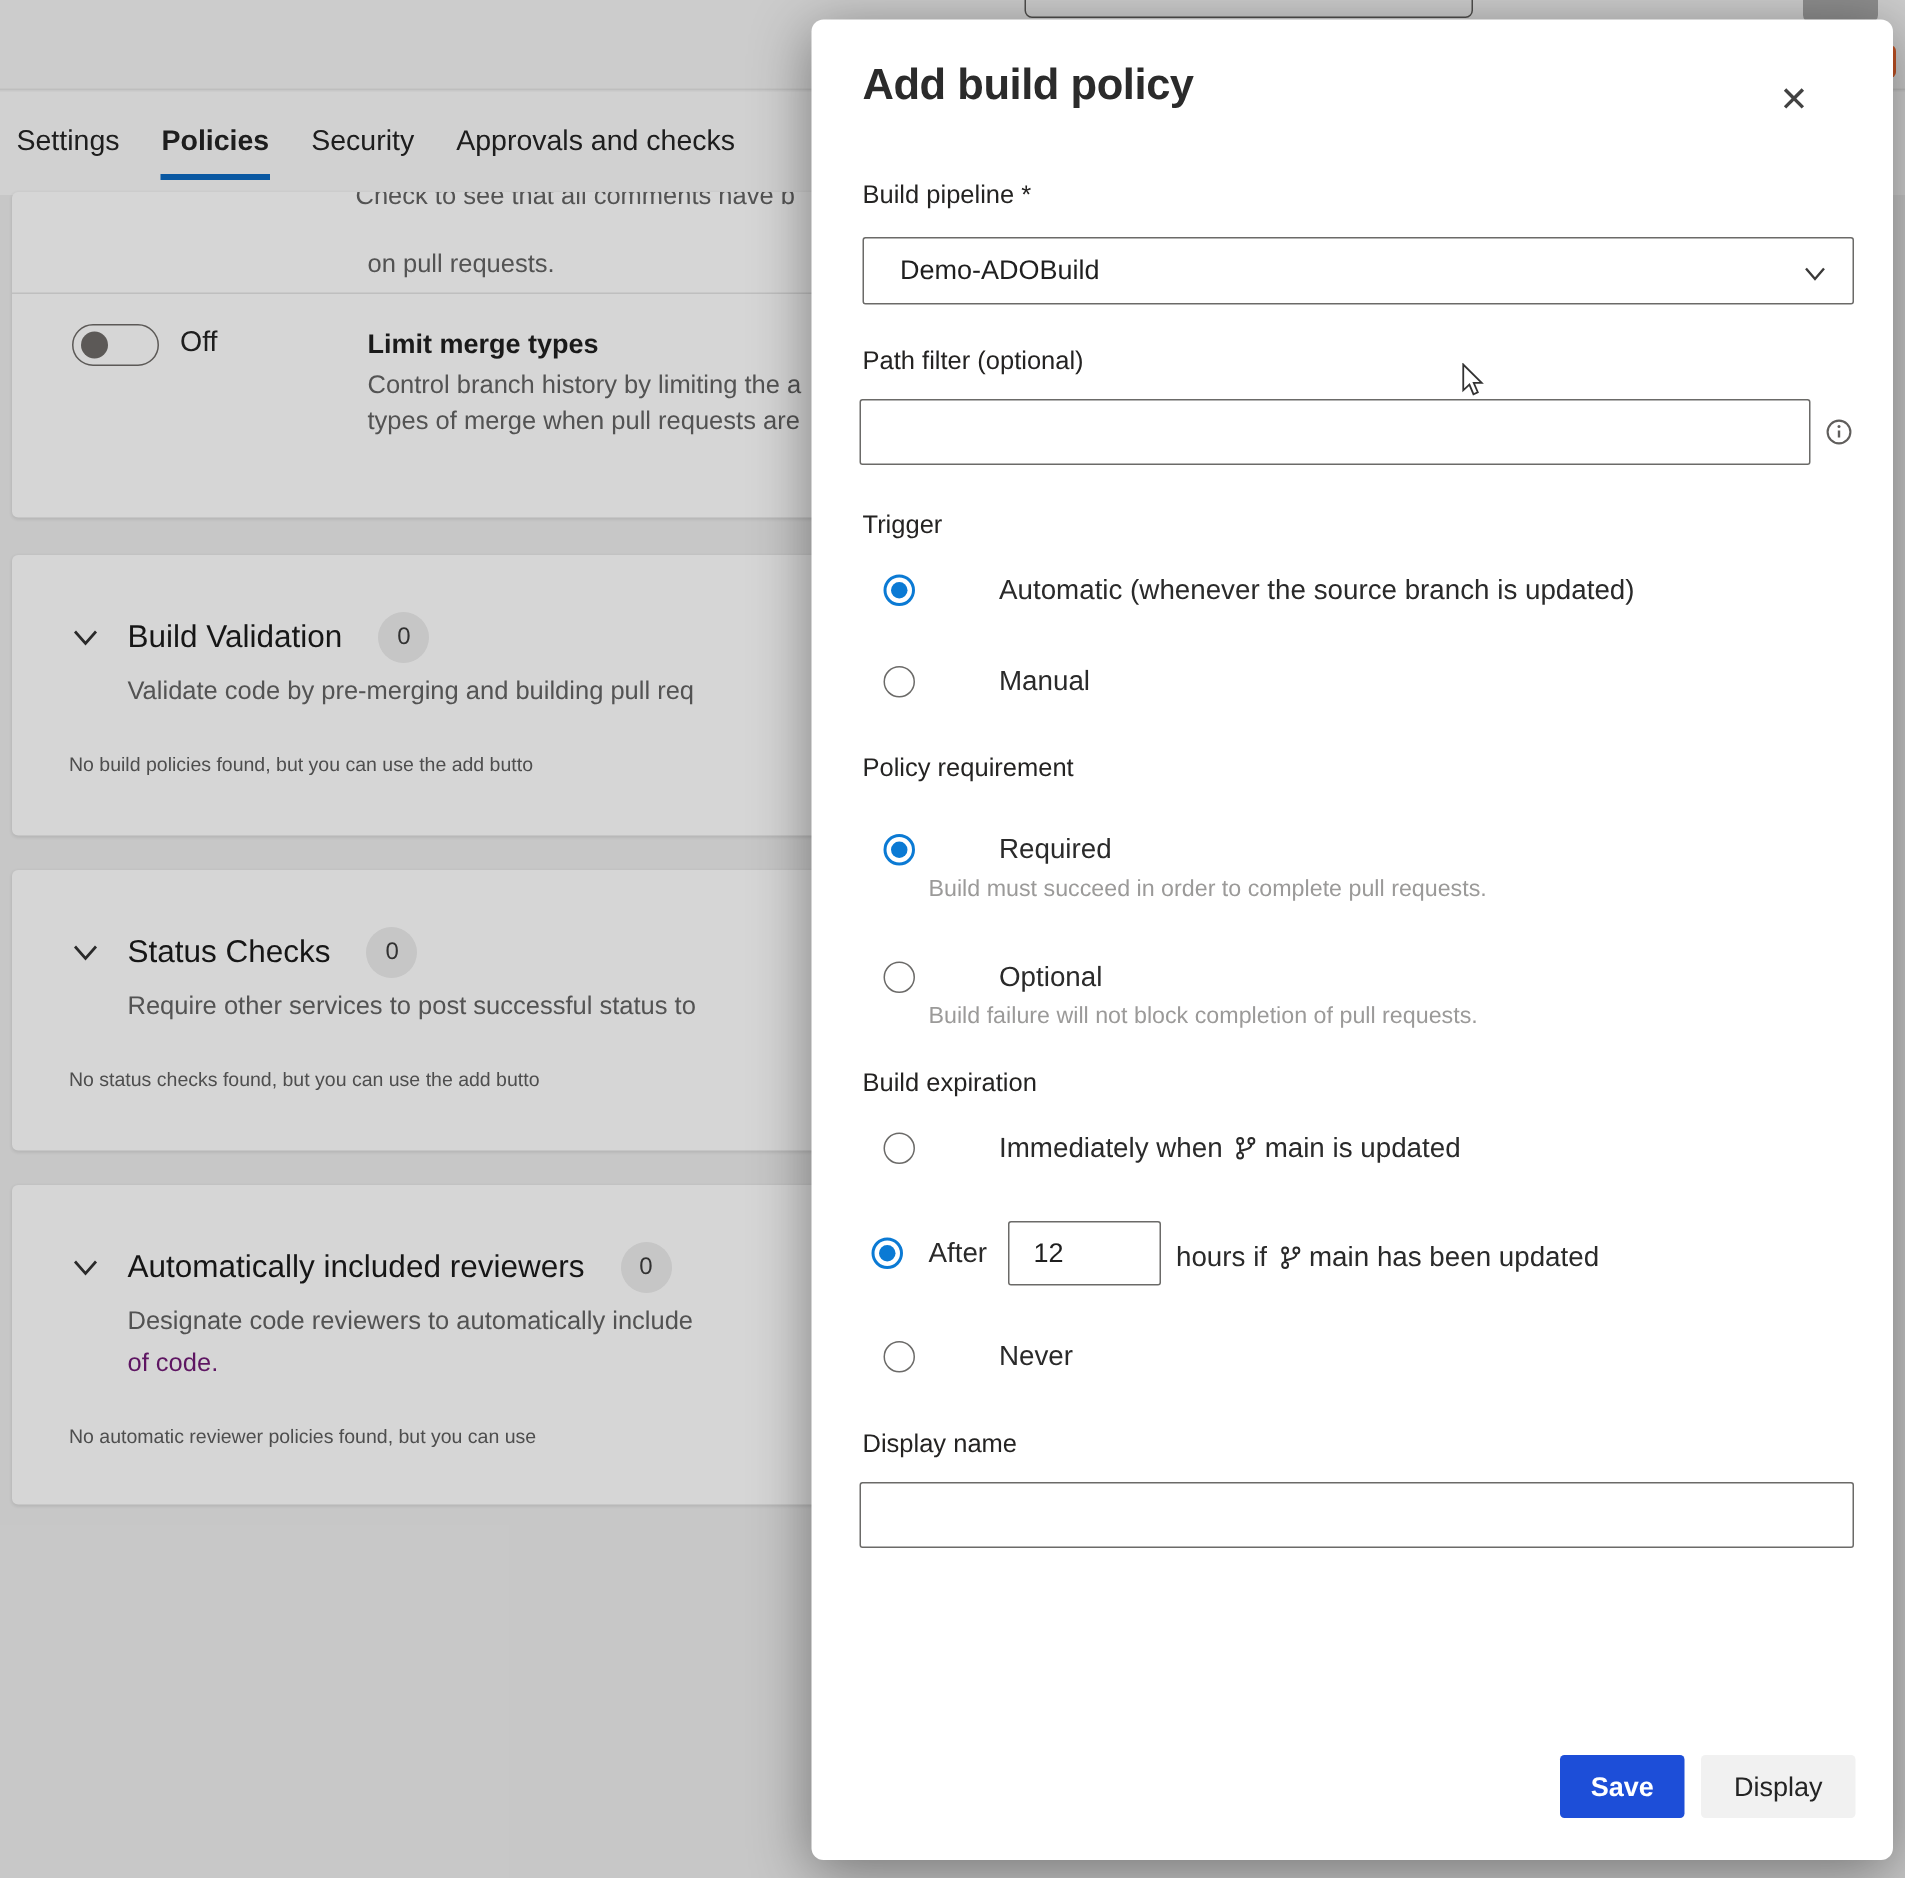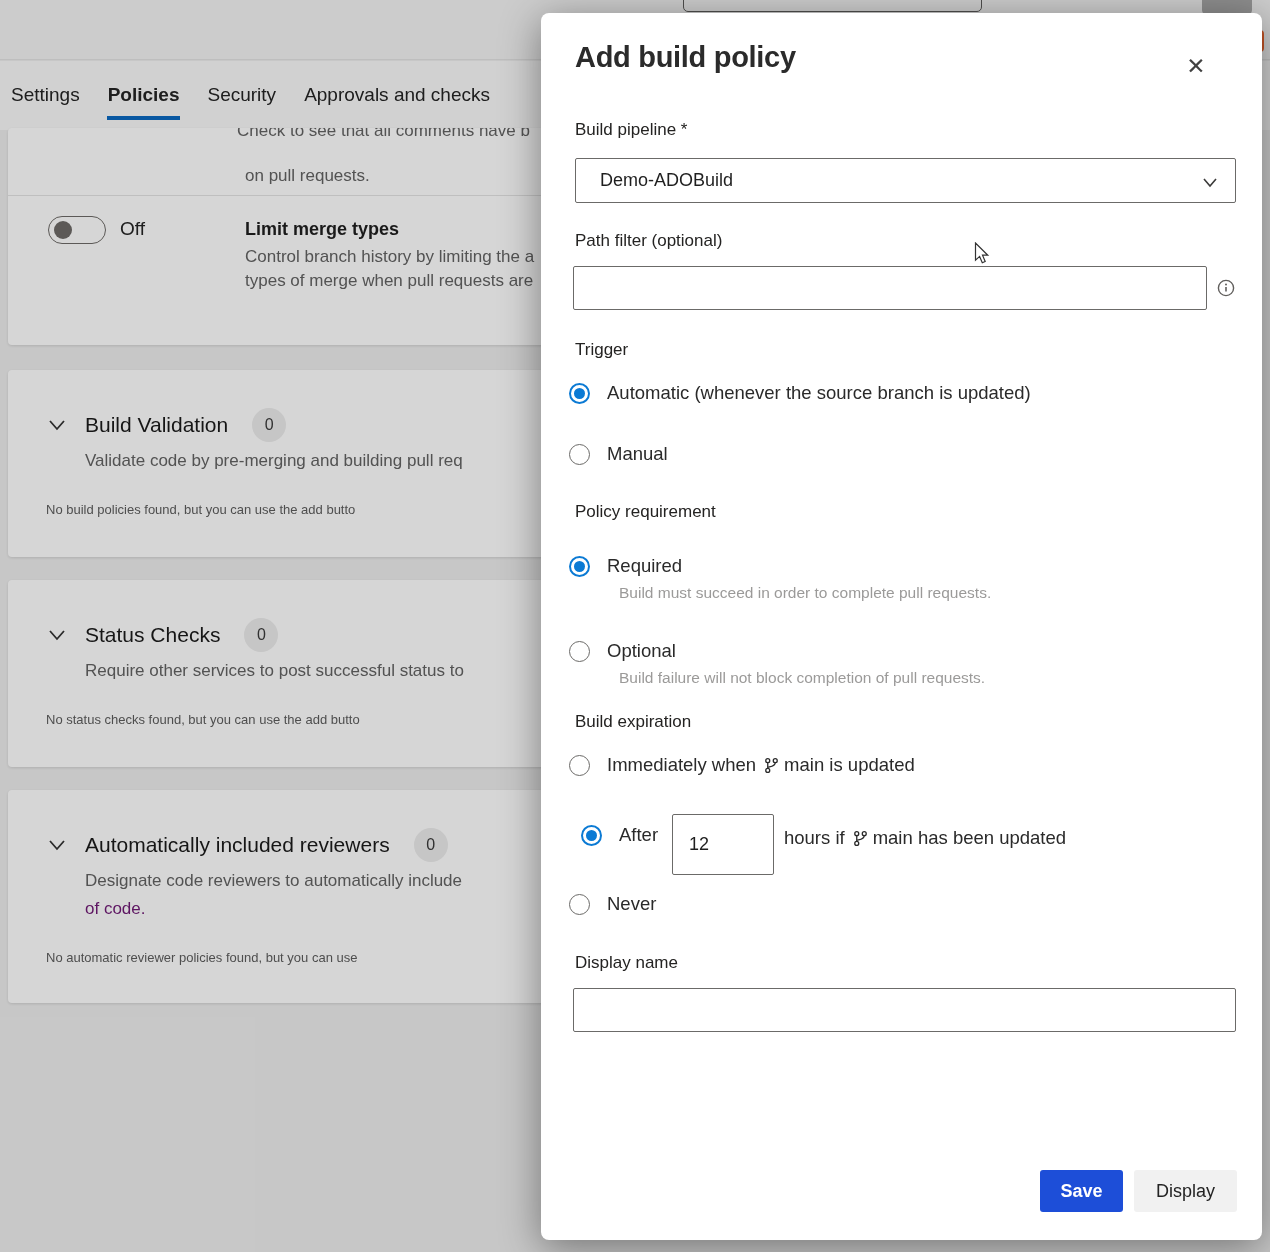--- a/index.html
+++ b/index.html
@@ -50,24 +50,24 @@
   .dlg-title { position:absolute; left:34px; top:28px; font-size:29px; font-weight:bold; color:#2b2b2b; letter-spacing:-0.3px; }
   .dlg-close { position:absolute; left:640px; top:38px; width:30px; height:30px; display:flex; align-items:center; justify-content:center; cursor:pointer; color:#424242; }
   .fld-label { position:absolute; left:34px; font-size:17px; color:#242322; white-space:nowrap; }
   .dd { position:absolute; left:34px; top:145px; width:661px; height:45px; border:1px solid #68666
 4; border-radius:2px; display:flex; align-items:center; cursor:pointer; background:#fff; border:1px solid #6b6a68; }
   .dd-text { margin-left:24px; font-size:18px; color:#1f1f1f; }
   .dd-chev { position:absolute; right:16px; top:14px; }
   .txt-input { position:absolute; border:1px solid #6b6a68; border-radius:2px; background:#fff; font-size:18px; padding:0 12px; color:#1f1f1f; font-family:"Liberation Sans",sans-serif; }
   #path-input { left:32px; top:253px; width:634px; height:44px; }
   #display-input { left:32px; top:975px; width:663px; height:44px; }
-  #hours-input { left:131px; top:801px; width:102px; height:61px; font-size:18px; padding-left:16px; }
+  #hours-input { left:131px; top:801px; width:102px; height:43px; font-size:18px; padding-left:16px; }
   .info-ic { position:absolute; left:676px; top:266px; width:18px; height:18px; cursor:pointer; }
 
-  .radio-row { position:absolute; left:28px; display:flex; align-items:flex-start; }
+  .radio-row { position:absolute; left:48px; display:flex; align-items:flex-start;gap:39px; }
   .radio { width:21px; height:21px; border-radius:50%; flex:none; position:relative; cursor:pointer; background:#fff; }
   .radio.off { border:1.5px solid #6b6a68; }
   .radio.on { border:2px solid #0b7ad4; }
   .radio.on::after { content:""; position:absolute; left:50%; top:50%; width:11px; height:11px; margin:-5.5px 0 0 -5.5px; border-radius:50%; background:#0b7ad4; }
   .radio-label { margin-left:17px; font-size:18.5px; color:#2a2a2a; white-space:nowrap; margin-top:-1px; }
   .radio-desc { position:absolute; left:78px; font-size:15.5px; color:#9b9a99; white-space:nowrap; }
   .branch-ic { display:inline-block; vertical-align:-3px; margin:0 5px 0 8px; }
 
   .after-row { position:absolute; left:40px; top:812px; display:flex; align-items:flex-start; height:21px; }
   .after-text { position:absolute; left:243px; top:814px; font-size:18.5px; color:#2a2a2a; white-space:nowrap; }

